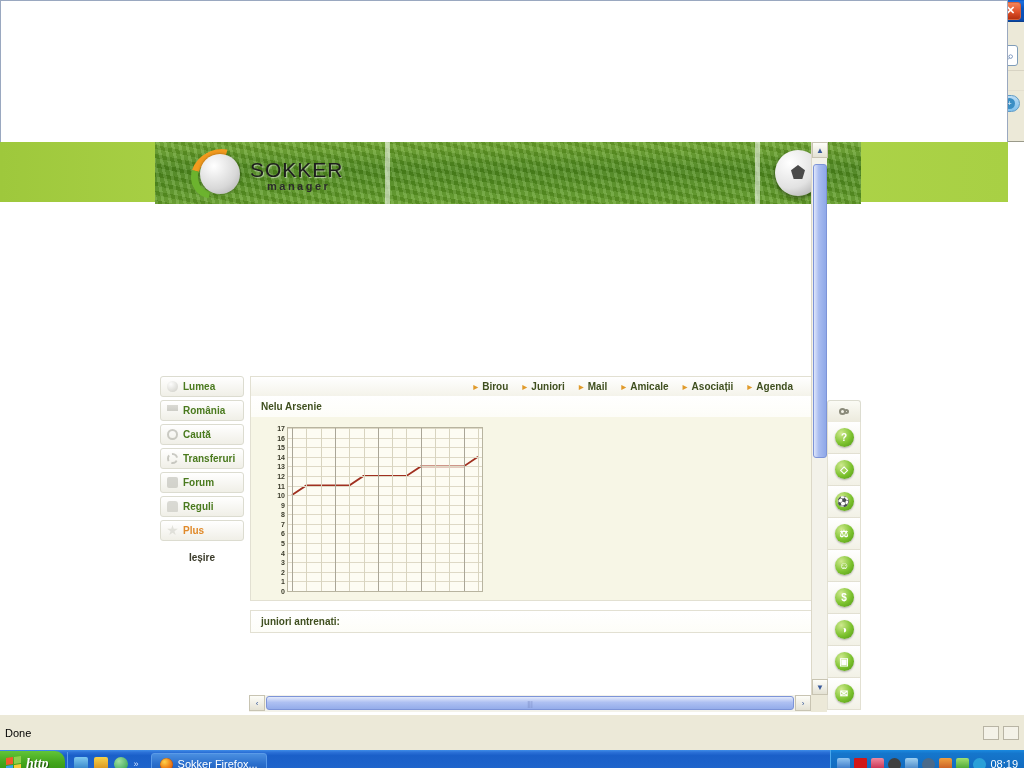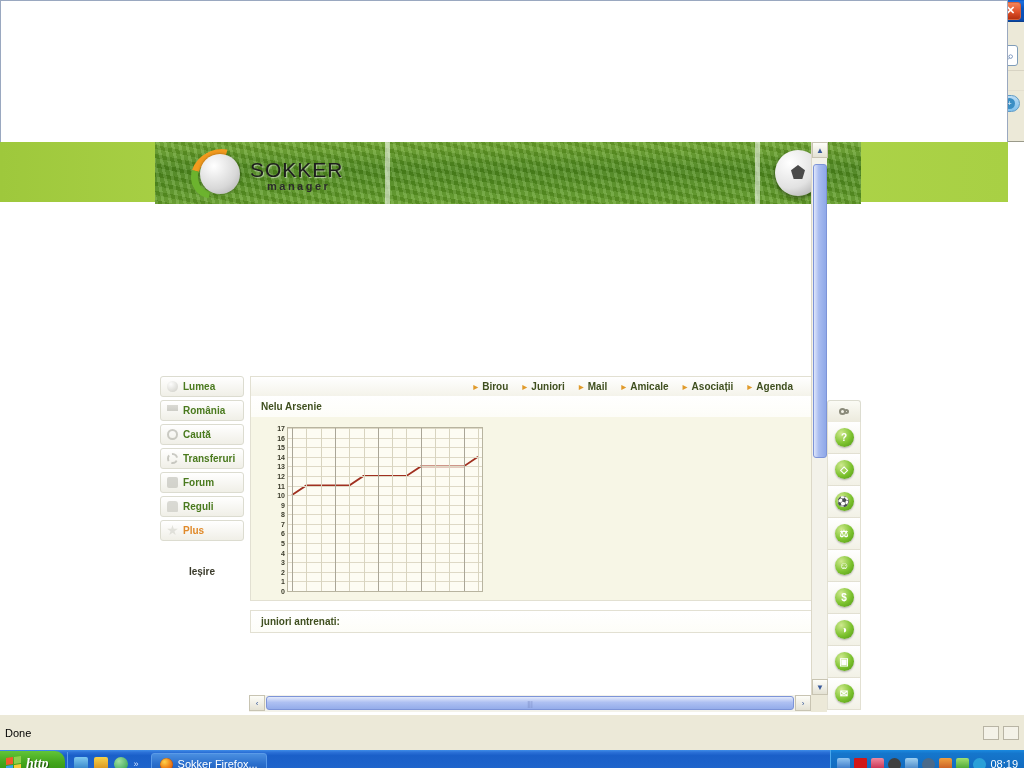--- a/index.html
+++ b/index.html
@@ -161,21 +161,21 @@
 
   
   .sidebar{position:absolute;left:160px;top:172px;width:84px;}
   .sb-item{
     height:21px;margin-bottom:3px;border:1px solid #dcdcd0;border-radius:3px;
     background:linear-gradient(#ffffff,#f0efe7);
     display:flex;align-items:center;gap:5px;padding-left:6px;
     font-size:10px;font-weight:bold;color:#4a7a1e;
   }
   .sb-item.plus{color:#e08a2a;}
-  .sb-item.exit{justify-content:center;padding-left:0;color:#3a3a2a;margin-top:20px;
+  .sb-item.exit{justify-content:center;padding-left:0;color:#3a3a2a;margin-top:6px;
     border:none;background:transparent;}
   .sbi{width:11px;height:11px;flex:none;opacity:.65;}
   .sbi.globe{border-radius:50%;background:radial-gradient(circle at 35% 30%,#fff,#b8b8b0);}
   .sbi.flag{background:linear-gradient(#c8c8c0,#a8a8a0);clip-path:polygon(0 0,100% 0,100% 55%,0 55%,0 100%);}
   .sbi.lens{border-radius:50%;border:2px solid #b0b0a8;}
   .sbi.swap{border-radius:50%;border:2px dashed #b0b0a8;}
   .sbi.forum{background:#c0c0b8;border-radius:2px;}
   .sbi.hand{background:#c8c8c0;border-radius:3px 3px 1px 1px;}
   .sbi.star{background:#d4d4cc;clip-path:polygon(50% 0,61% 35%,98% 35%,68% 57%,79% 91%,50% 70%,21% 91%,32% 57%,2% 35%,39% 35%);}
 

